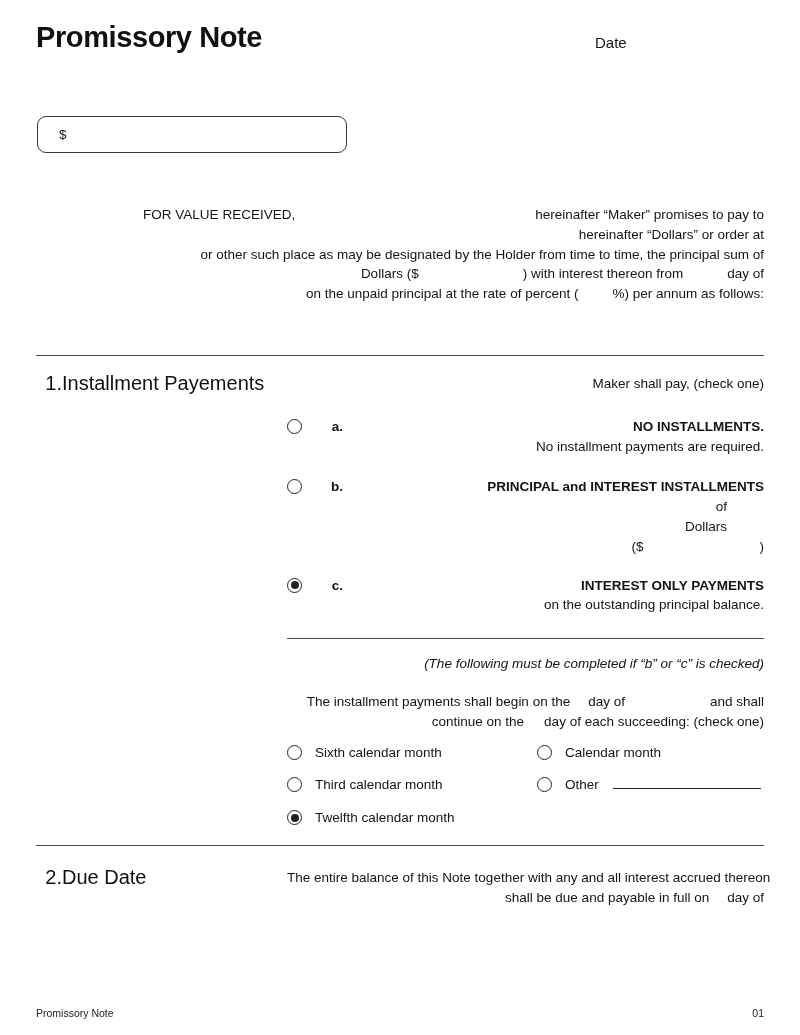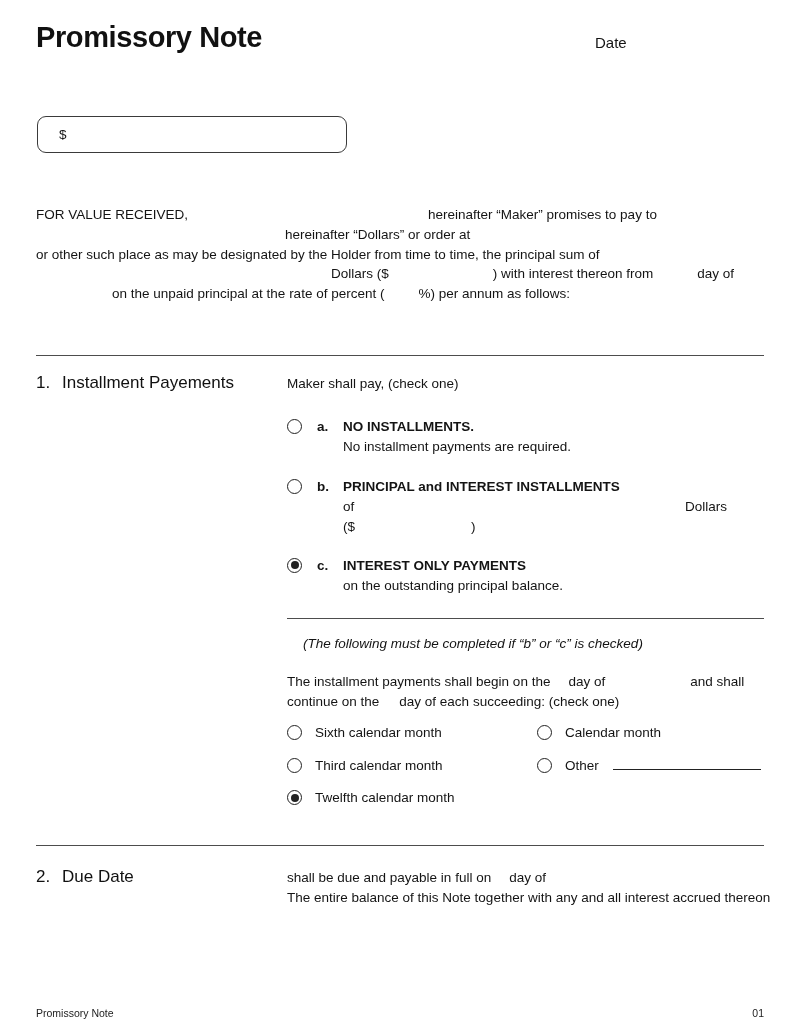--- a/index.html
+++ b/index.html
@@ -6,57 +6,57 @@
   html,body { background:#ffffff; }
   .page {
     position:relative;
     width:800px; height:1035px;
     background:#ffffff;
     font-family:"Liberation Sans", sans-serif;
     font-size:13.5px; line-height:19.8px;
     color:#141414;
     overflow:hidden;
   }
-  .abs { position:absolute; }
+  .abs { position:absolute;text-align:right; }
   .doc-title {
     left:36px; top:28px;
     font-size:29px; font-weight:700; letter-spacing:-0.4px;
     color:#111;
   }
   .date-label { left:595px; top:33px; font-size:15px; }
   .amount-box {
     left:37px; top:116px; width:310px; height:37px;
     border:1.3px solid #3a3a3a; border-radius:9px;
     display:flex; align-items:center; padding-left:21px;
     font-size:13.5px;
   }
   .intro { left:36px; top:205px; width:728px; }
   .line { white-space:nowrap; }
   .gap { display:inline-block; height:1px; vertical-align:baseline; }
   .divider {
     border-top:1px solid #4d4d4d; height:0; width:728px; left:36px;
   }
-  .sec-heading { font-size:17px; line-height:22px; color:#111; white-space:nowrap; }
+  .sec-heading { font-size:20px; line-height:22px; color:#111; white-space:nowrap; }
   .sec-heading .sec-num { display:inline-block; width:26px; }
   .sec-content { width:477px; }
   .radio {
     width:15px; height:15px; flex:none;
     border:1.5px solid #222; border-radius:50%;
     display:inline-block; position:relative;
     background:#fff; margin-top:2px;
   }
   .radio.checked::after {
     content:""; position:absolute; inset:2.5px;
     background:#222; border-radius:50%;
   }
   .opt { display:flex; align-items:flex-start; }
   .opt-letter { width:26px; margin-left:15px; font-weight:700; flex:none; }
   .opt-body { flex:1; }
   .opt-title { font-weight:700; }
-  .of-line { display:flex; justify-content:space-between; width:384px; }
+  .of-line { display:flex; justify-content:space-between; width:384px;flex-direction:column; }
   .note-italic { font-style:italic;margin-left:16px; }
   .freq-grid {
     display:grid; grid-template-columns:250px 1fr; row-gap:13px;
   }
   .freq-item { display:flex; align-items:flex-start; }
   .freq-item .radio { margin-top:2px; }
   .freq-label { margin-left:13px; }
   .write-line {
     display:inline-block; width:148px; height:14px;
     border-bottom:1px solid #222; margin-left:14px;
@@ -173,22 +173,22 @@
     </div>
   </div>
 
   <div class="abs divider" style="top:845px"></div>
 
   <div class="abs sec-heading" style="left:36px; top:866px">
     <span class="sec-num">2.</span><span>Due Date</span>
   </div>
 
   <div class="abs sec-content" style="left:287px; top:868px">
+    <div class="line">The entire balance of this Note together with any and all interest accrued thereon</div>
     <div class="line">
       <span>shall be due and payable in full on</span><span class="gap" style="width:18px"></span><span>day of</span>
     </div>
-    <div class="line">The entire balance of this Note together with any and all interest accrued thereon</div>
   </div>
 
   <div class="abs footer-text" style="left:36px; top:1007px">Promissory Note</div>
   <div class="abs footer-text" style="right:36px; top:1007px">01</div>
 
 </div>
 
 </body></html>

